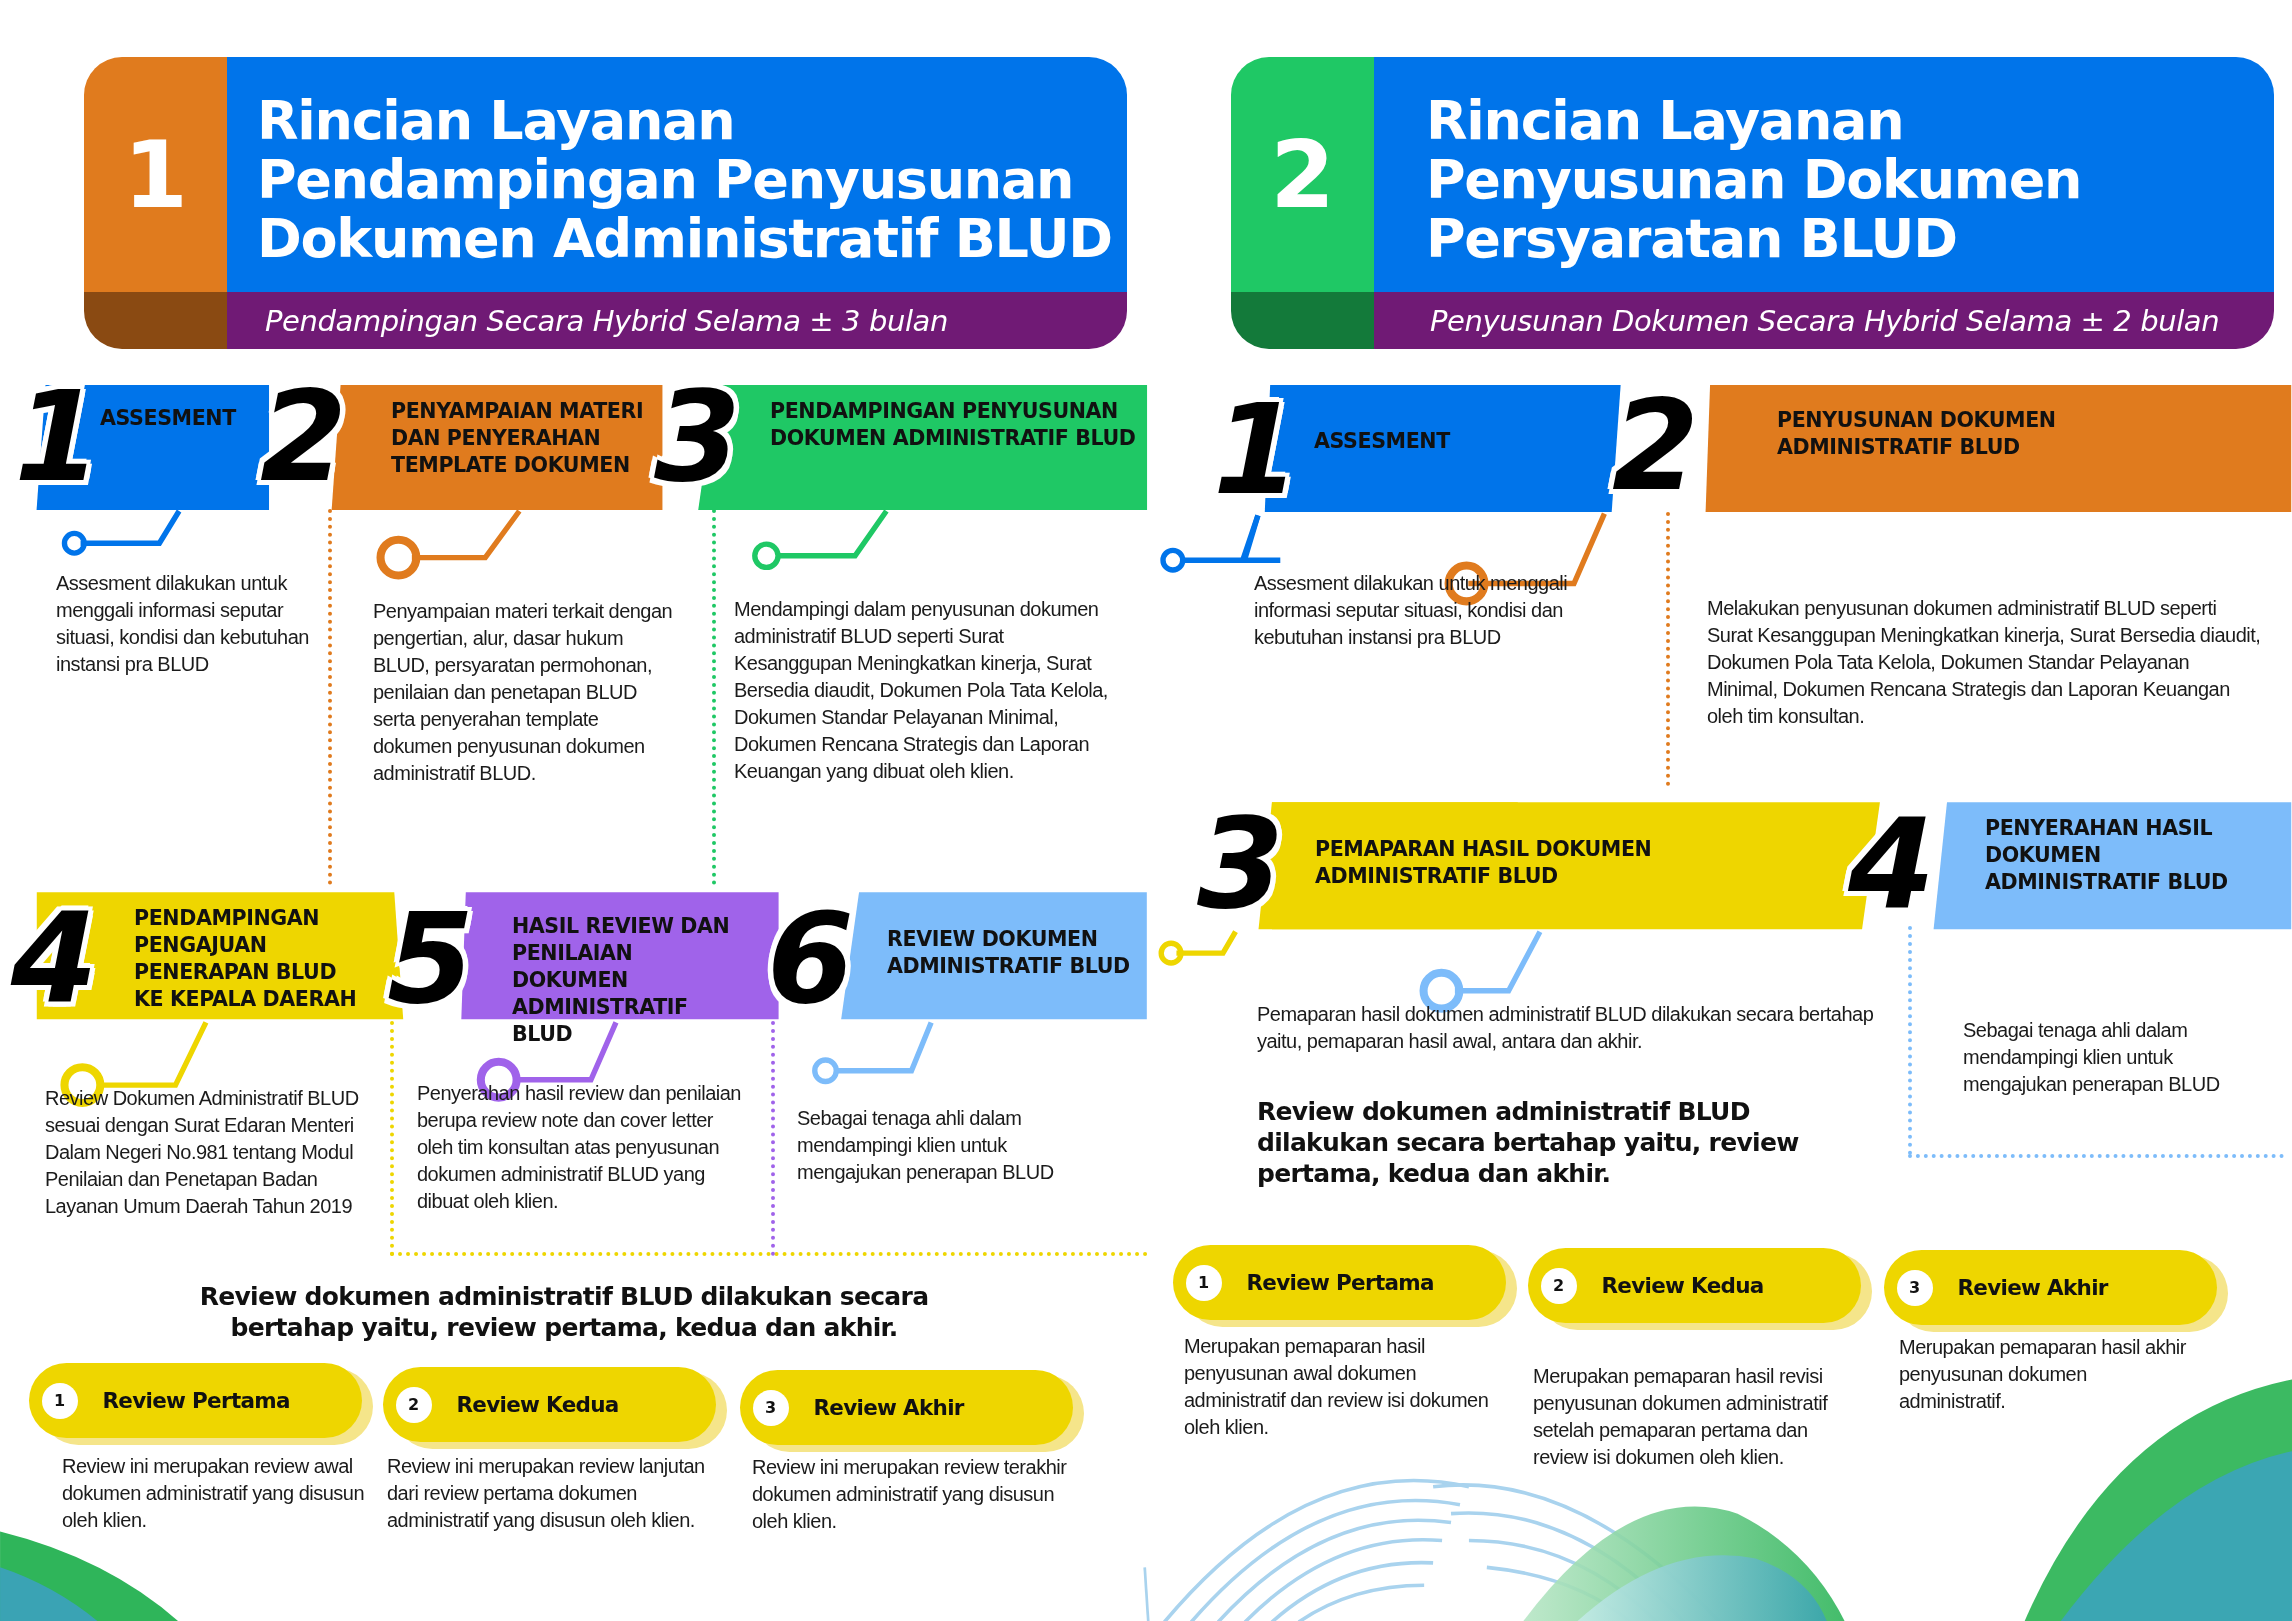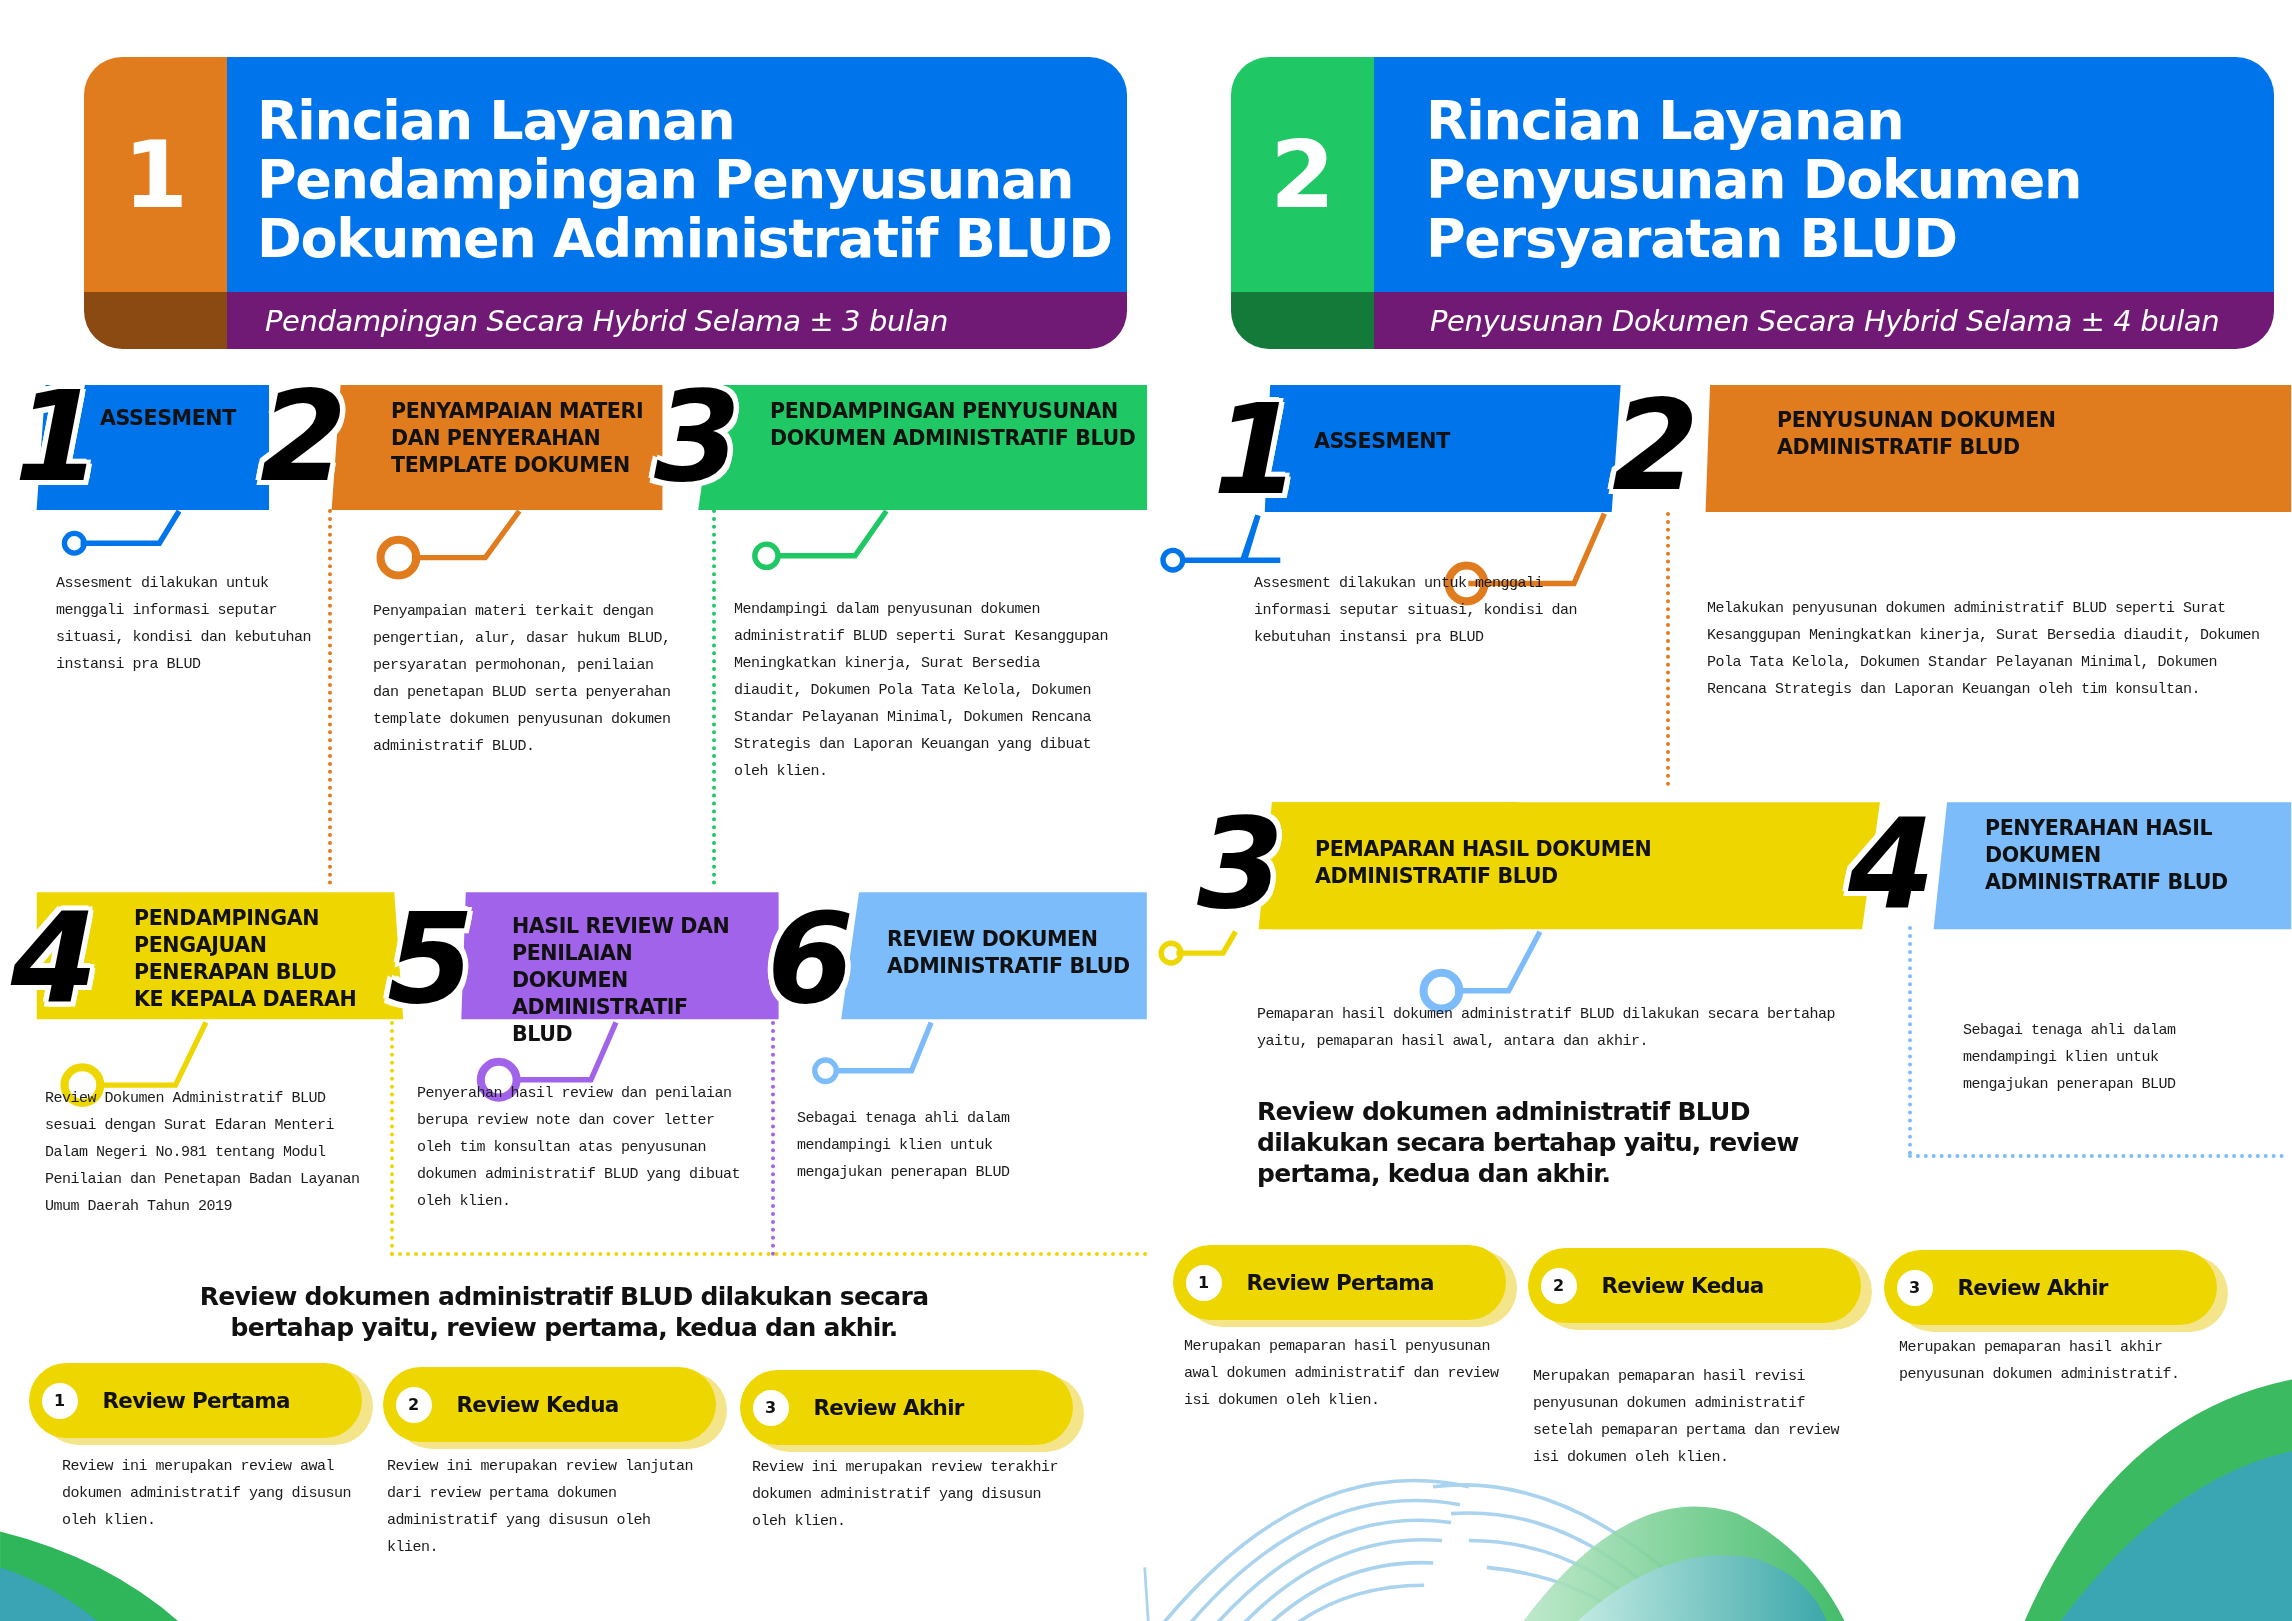--- a/index.html
+++ b/index.html
@@ -19,21 +19,21 @@
   .header-card .title-area { height: 235px; background: #0074ea; padding: 34px 0 0 30px; }
   .header-card .title-line { color: #fff; font-weight: 700; font-size: 54px; line-height: 59px; font-family: "DejaVu Sans", sans-serif; letter-spacing: -1.3px; white-space: nowrap; }
   .header-card .sub-area { height: 57px; background: #701a75; display: flex; align-items: center; padding-left: 38px; }
   .header-card .sub-text { color: #fff; font-style: italic; font-size: 29px; font-family: "DejaVu Sans", sans-serif; letter-spacing: -0.4px; white-space: nowrap; }
 
   
   .banner { position: absolute; display: flex; align-items: center; }
   .banner .label { font-family: "DejaVu Sans", sans-serif; font-weight: 700; font-size: 20.6px; line-height: 27px; color: #111; letter-spacing: -0.4px; text-transform: uppercase; }
   .big-num { position: absolute; font-family: "DejaVu Sans", sans-serif; font-weight: 900; font-style: italic; color: #000; line-height: 1; -webkit-text-stroke: 0; text-shadow: 0 0 0 #fff, 5.4px 0 0 #fff, -5.4px 0 0 #fff, 0 5.4px 0 #fff, 0 -5.4px 0 #fff, 4.5px 4.5px 0 #fff, -4.5px -4.5px 0 #fff, 4.5px -4.5px 0 #fff, -4.5px 4.5px 0 #fff; }
 
-  .desc { position: absolute; font-family: Liberation Mono, monospace; font-size: 15px; line-height: 27px; color: #1b1b1b; letter-spacing: -0.5px; }
+  .desc { position: absolute; font-family: Liberation Sans, sans-serif; font-size: 20px; line-height: 27px; color: #1b1b1b; letter-spacing: -0.5px; }
   .desc-bold { position: absolute; font-family: "DejaVu Sans", sans-serif; font-weight: 700; font-size: 25px; line-height: 31px; color: #111; letter-spacing: -0.7px; }
 
   .dotted-v { position: absolute; width: 0; border-left: 4.5px dotted; }
   .dotted-h { position: absolute; height: 0; border-top: 4.5px dotted; }
 
   
   .pill-wrap { position: absolute; width: 340px; height: 82px; }
   .pill-shadow { position: absolute; left: 10.7px; top: 5.4px; width: 333px; height: 77px; border-radius: 41px; background: #f5e58a; }
   .pill { position: absolute; left: 0; top: 0; width: 333px; height: 75px; border-radius: 39px; background: #eed600; display: flex; align-items: center; padding-left: 12.5px; }
   .pill .circ { width: 36px; height: 36px; border-radius: 50%; background: #fff; display: flex; align-items: center; justify-content: center; font-family: "DejaVu Sans", sans-serif; font-weight: 700; font-size: 16px; color: #111; }
@@ -102,21 +102,21 @@
     <div class="num-top" style="background:#1fc865;">2</div>
     <div class="num-bot" style="background:#137a3a;"></div>
   </div>
   <div class="main-col">
     <div class="title-area" style="padding-left:52px;">
       <div class="title-line">Rincian Layanan</div>
       <div class="title-line">Penyusunan Dokumen</div>
       <div class="title-line">Persyaratan BLUD</div>
     </div>
     <div class="sub-area" style="padding-left:56px;">
-      <div class="sub-text">Penyusunan Dokumen Secara Hybrid Selama ± 4 bulan</div>
+      <div class="sub-text">Penyusunan Dokumen Secara Hybrid Selama ± 2 bulan</div>
     </div>
   </div>
 </div>
 
 <svg class="abs" width="1155" height="152" style="left:0;top:376px;" viewBox="0 0 1290 170">
   <path d="M50,10 L300,10 L300,150 L40,150 Z" fill="#0074ea"></path>
   <path d="M380,10 L740,10 L740,150 L370,150 Z" fill="#e07b1e"></path>
   <path d="M800,10 L1282,10 L1282,150 L780,150 Z" fill="#1fc865"></path>
 </svg>
 <div class="banner" style="left:100px;top:405px;width:170px;">

